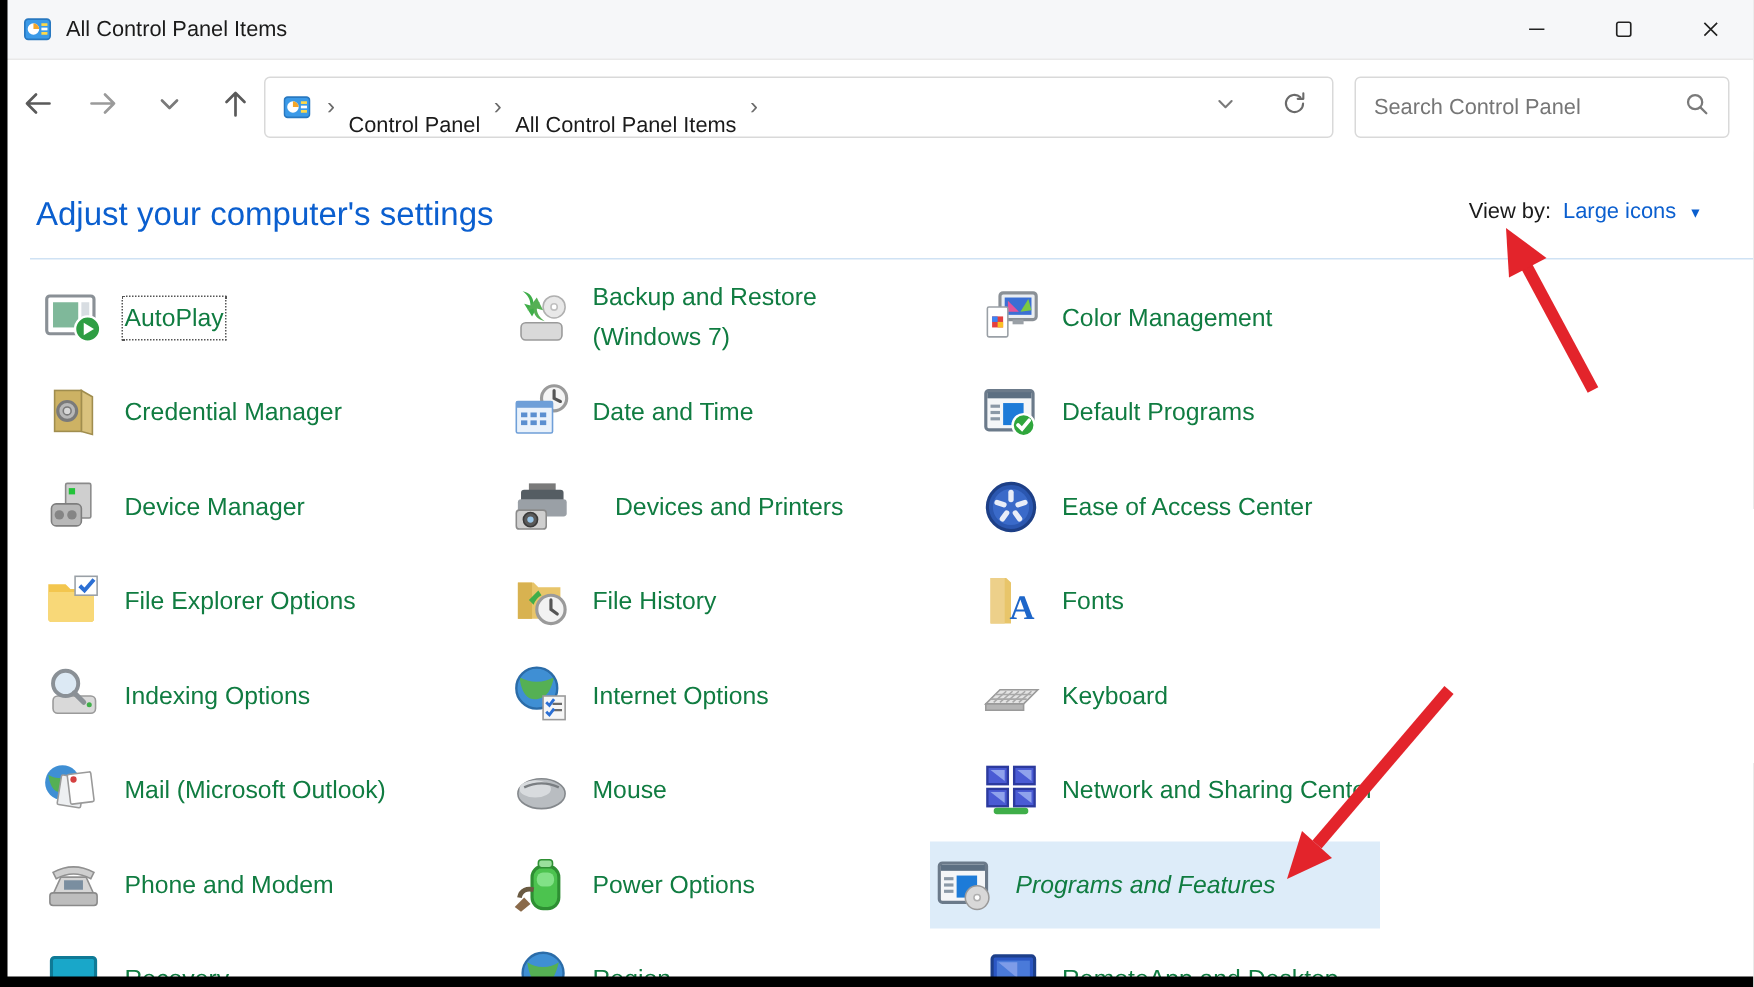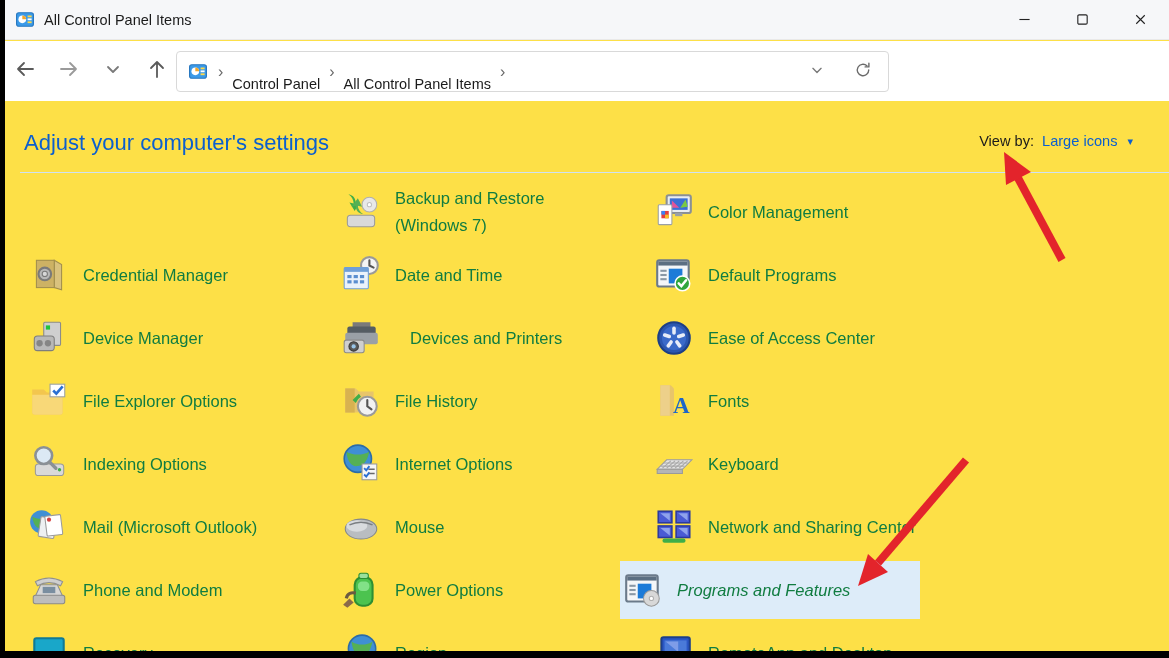--- a/index.html
+++ b/index.html
@@ -1,21 +1,21 @@
 <!DOCTYPE html>
 <html style="--accent: #0b5fcf; --green: #107c41; --highlight: #ddecf9; --red: #e3242b;"><head>
 <meta charset="utf-8">
 <style>
   :root{
     --accent:#0b5fcf; --green:#107c41; --highlight:#ddecf9; --red:#e3242b;
     --chrome-border:#d9d9d9; --ink:#1b1b1b; --muted:#767676;
   }
   *{box-sizing:border-box; margin:0; padding:0;}
   body{font-family:"Liberation Sans", sans-serif; background:#ccc;}
-  .screen{position:relative; width:1169px; height:658px; background:#fde047; overflow:hidden;}
+  .screen{position:relative; width:1169px; height:658px; background:#ffffff; overflow:hidden;}
 
   
   .frame-left{position:absolute; left:0; top:0; width:5px; height:658px; background:#000; z-index:60;}
   .frame-bottom{position:absolute; left:0; bottom:0; width:1169px; height:7px; background:#000; z-index:60;}
 
   
   .titlebar{position:absolute; left:0; top:0; width:1169px; height:40px; background:#f6f7f9;
     border-bottom:1px solid #e9e9e9; display:flex; align-items:center; padding-left:16px;}
   .titlebar .app-icon{width:18px; height:18px; margin-right:10px; flex:none;}
   .titlebar .title{font-size:14.5px; color:var(--ink);}
@@ -146,31 +146,50 @@
         </span>
         <span>
           <svg viewBox="0 0 22 22">
               <path d="M18 11a7 7 0 1 1-2.2-5.1" stroke="#6a6a6a" stroke-width="1.7" fill="none" stroke-linecap="round"></path>
               <path d="M18.2 2.6v4.6h-4.6" stroke="#6a6a6a" stroke-width="1.7" fill="none" stroke-linecap="round" stroke-linejoin="round"></path>
             </svg>
         </span>
       </span>
     </div>
 
+    <div class="searchbox">
+      <input type="text" placeholder="Search Control Panel" style="">
+      <span>
+        <svg viewBox="0 0 18 18">
+            <circle cx="7.5" cy="7.5" r="5" fill="none" stroke="#7a7a7a" stroke-width="1.6"></circle>
+            <path d="M11.4 11.4l4 4" stroke="#7a7a7a" stroke-width="1.6" stroke-linecap="round"></path>
+          </svg>
+      </span>
+    </div>
   </div>
 
   <div class="page-heading">Adjust your computer's settings</div>
   <div class="viewby">
     <span class="vb-label">View by:</span>
     <span class="vb-value">Large icons</span>
     <span class="vb-caret">▾</span>
   </div>
   <div class="divider"></div>
 
   <div class="items" id="items">
+      <div class="cp-item focused" style="left: 26px; top: 183px;">
+        <span class="item-icon"><svg viewBox="0 0 40 40">
+            <rect x="3" y="6" width="30" height="24" rx="2" fill="#fff" stroke="#8a9096" stroke-width="2"></rect>
+            <rect x="7" y="10" width="16" height="16" fill="#7fb89a"></rect>
+            <rect x="25" y="10" width="5" height="16" fill="#d8dde2"></rect>
+            <circle cx="29" cy="27" r="8" fill="#2f9e44" stroke="#fff" stroke-width="1.5"></circle>
+            <path d="M26.5 23l6.5 4-6.5 4z" fill="#fff"></path>
+          </svg></span>
+        <span class="item-label">AutoPlay</span>
+      </div>
       <div class="cp-item" style="left: 26px; top: 246px;">
         <span class="item-icon"><svg viewBox="0 0 40 40">
             <path d="M25 6l7 4v24l-7-2z" fill="#d9c27e" stroke="#a08d4e"></path>
             <rect x="8" y="6" width="17" height="26" fill="#cdb264" stroke="#a08d4e"></rect>
             <circle cx="16" cy="19" r="6" fill="#b8b8b8" stroke="#7a7a7a" stroke-width="2"></circle>
             <circle cx="16" cy="19" r="2.5" fill="#d8d8d8" stroke="#7a7a7a"></circle>
           </svg></span>
         <span class="item-label">Credential Manager</span>
       </div>
       <div class="cp-item" style="left: 26px; top: 309px;">

